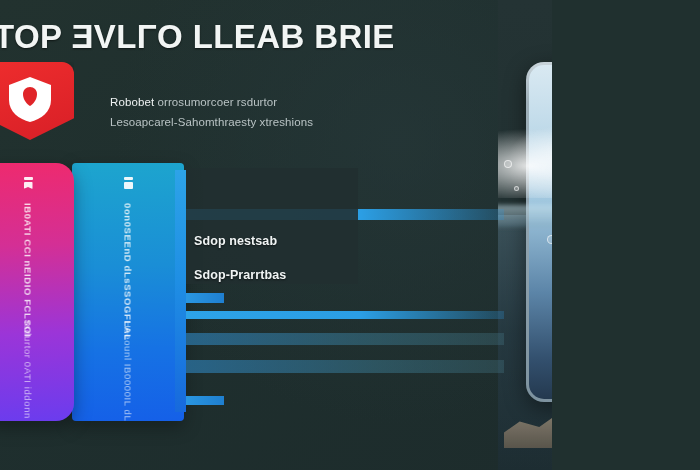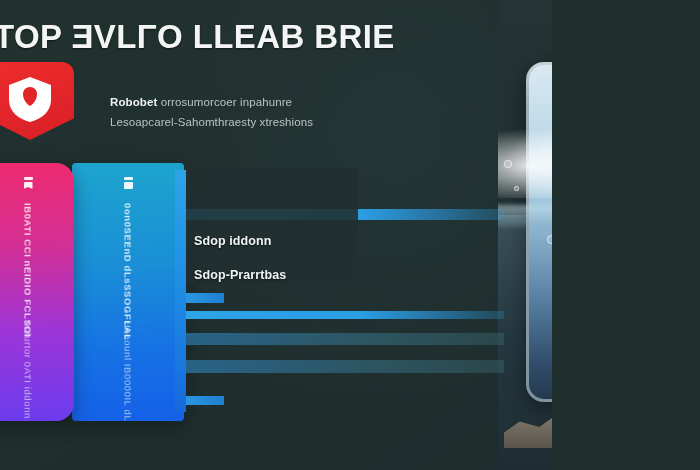--- a/index.html
+++ b/index.html
@@ -33,21 +33,21 @@
     clip-path: polygon(0 0,100% 0,100% 72%,50% 100%,0 72%);
     box-shadow: 0 3px 10px rgba(0,0,0,.4);
   }
   .badge svg { position: absolute; left: 20px; top: 12px; }
   .subtitle {
     position: absolute; left: 110px; top: 92px;
     width: 250px;
     font-size: 11.5px; line-height: 1.75;
     color: #b9c3c4; letter-spacing: .1px;
   }
-  .subtitle b { color: #eef2f2; font-weight: 700; }
+  .subtitle b { color: #eef2f2; font-weight: 400; }
 
   
   .card {
     position: absolute; top: 163px;
     overflow: hidden;
   }
   .card-pink {
     left: -18px; width: 92px; height: 258px;
     border-radius: 18px;
     background: linear-gradient(178deg,#ee2a6e 0%, #d42f95 32%, #9b35d8 66%, #6b3cee 100%);
@@ -199,21 +199,21 @@
   <div class="title">TOP ƎVLΓO LLEAB BRIE</div>
 
   <div class="badge">
     <svg width="48" height="50" viewBox="0 0 48 50">
       <path d="M24 3 L45 11 V26 C45 38 35 45 24 48 C13 45 3 38 3 26 V11 Z" fill="#ffffff"></path>
       <path d="M24 13 c4 0 7 3 7 7 c0 6 -4 10 -7 12 c-3 -2 -7 -6 -7 -12 c0 -4 3 -7 7 -7 z" fill="#e02428"></path>
     </svg>
   </div>
 
   <div class="subtitle">
-    <b>Robobet</b><span> orrosumorcoer inpahunre</span><br>
+    <b>Robobet</b><span> orrosumorcoer rsdurtor</span><br>
     <span>Lesoapcarel-Sahomthraesty xtreshions</span>
   </div>
 
   <div class="card card-pink">
     <div class="card-icon">
       <i style="width:9px;height:3px;margin:0 auto 2px;"></i>
       <i style="width:9px;height:7px;margin:0 auto;clip-path:polygon(0 0,100% 0,100% 100%,50% 70%,0 100%);"></i>
     </div>
     <div class="vtext">IB0ATI CCI nEIDIO FCLSOI</div>
     <div class="vtext two">rsdurtor 0ATI iddonn</div>
@@ -233,21 +233,21 @@
   <div id="bars-layer">
       <div class="bar bar-bright" style="left: 186px; top: 209px; width: 318px; height: 11px;"></div>
       <div class="bar bar-stub" style="left: 186px; top: 293px; width: 38px; height: 10px;"></div>
       <div class="bar bar-bright" style="left: 186px; top: 311px; width: 318px; height: 8px;"></div>
       <div class="bar bar-faded" style="left: 186px; top: 333px; width: 318px; height: 12px;"></div>
       <div class="bar bar-faded" style="left: 186px; top: 360px; width: 318px; height: 13px;"></div>
       <div class="bar bar-stub" style="left: 186px; top: 396px; width: 38px; height: 9px;"></div>
     </div>
 
   <div class="panel">
-    <div class="panel-row pr1">Sdop iddonn</div>
+    <div class="panel-row pr1">Sdop nestsab</div>
     <div class="panel-row pr2">Sdop-Prarrtbas</div>
   </div>
 
   <div class="photo">
     <div class="photo-bg"></div>
     <div class="water-below"></div>
     <div class="phone">
       <div class="phone-screen">
         <div class="notch"></div>
         <div class="bubble" style="left:18px;top:170px;width:9px;height:9px;"></div>

